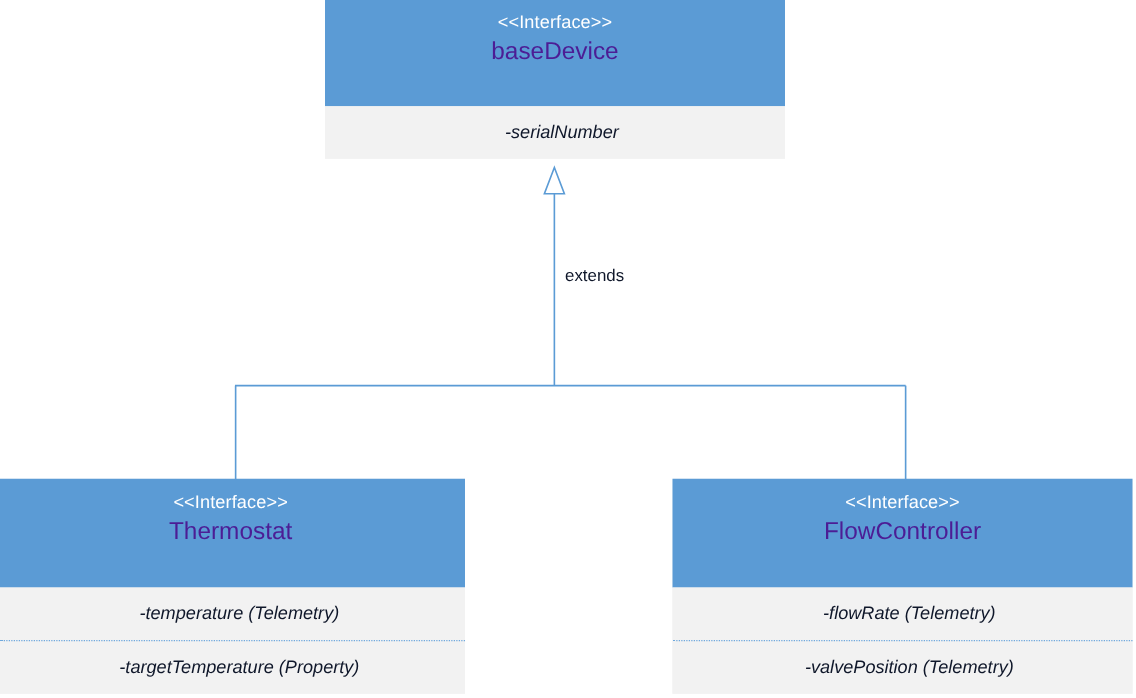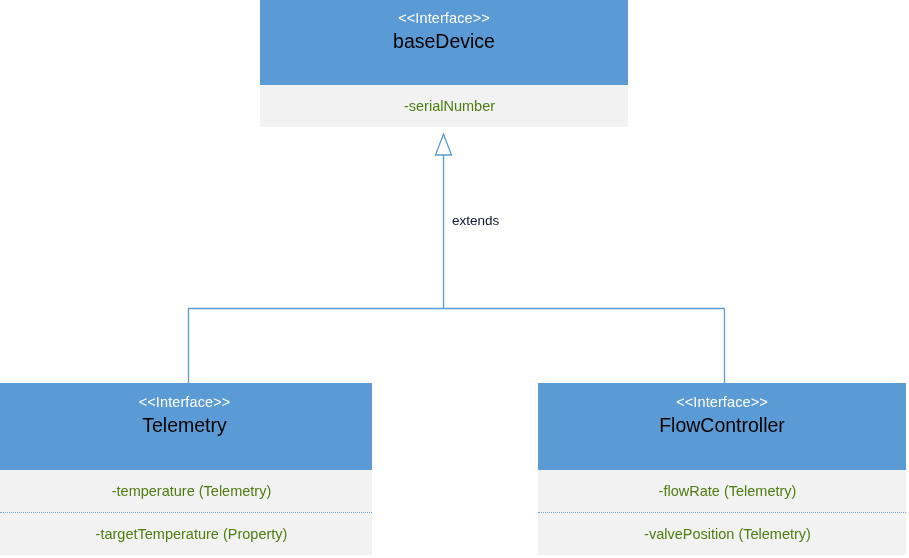--- a/index.html
+++ b/index.html
@@ -33,36 +33,37 @@
     padding: 9px 14px 10px 14px;
   }
   .uml-stereotype {
     color: #ffffff;
     font-size: 14.5px;
     line-height: 20px;
     letter-spacing: 0.1px;
     white-space: nowrap;
   }
   .uml-name {
-    color: #000000;
+    color: #4c1d95;
     font-size: 19.5px;
     line-height: 26px;
     white-space: nowrap;
   }
   .uml-body {
     background: #f2f2f2;
     box-sizing: border-box;
   }
   .uml-attr {
-    color: #4d7c0f;
+    color: #0f172a;
     font-size: 14.5px;
     line-height: 20px;
     padding: 11px 14px 11px 25px;
     white-space: nowrap;
     box-sizing: border-box;
+    font-style: italic;
   }
   .uml-attr + .uml-attr {
     border-top: 1px dotted #6ea8dd;
   }
 
   
   #class-basedevice {
     left: 260px;
     top: 0px;
     width: 368px;
@@ -123,21 +124,21 @@
       <div class="uml-name">baseDevice</div>
     </div>
     <div class="uml-body">
       <div class="uml-attr">-serialNumber</div>
     </div>
   </div>
 
   <div class="uml-class" id="class-thermostat">
     <div class="uml-header">
       <div class="uml-stereotype">&lt;&lt;Interface&gt;&gt;</div>
-      <div class="uml-name">Telemetry</div>
+      <div class="uml-name">Thermostat</div>
     </div>
     <div class="uml-body">
       <div class="uml-attr">-temperature (Telemetry)</div>
       <div class="uml-attr">-targetTemperature (Property)</div>
     </div>
   </div>
 
   <div class="uml-class" id="class-flowcontroller">
     <div class="uml-header">
       <div class="uml-stereotype">&lt;&lt;Interface&gt;&gt;</div>

